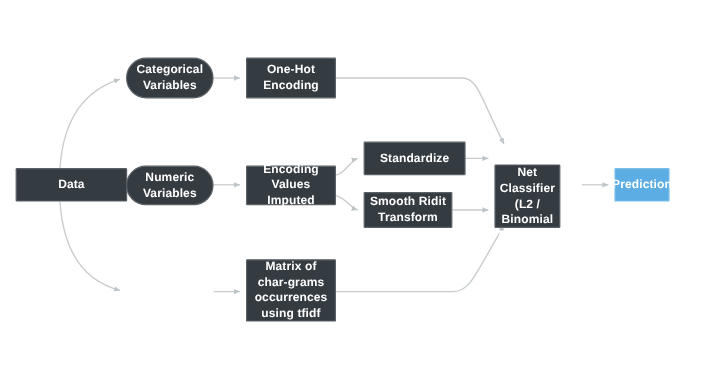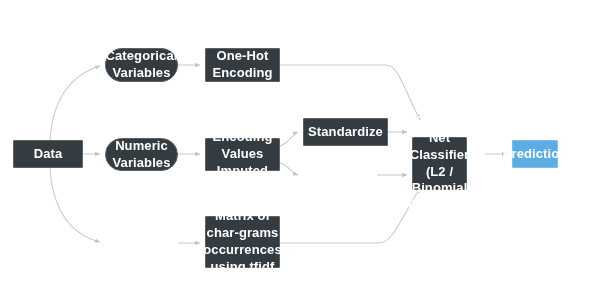--- a/index.html
+++ b/index.html
@@ -28,21 +28,21 @@
   }
   .node {
     position: absolute;
     box-sizing: border-box;
     display: flex;
     align-items: center;
     justify-content: center;
     text-align: center;
     color: #ffffff;
     font-weight: bold;
-    font-size: 13px;
+    font-size: 10px;
     line-height: 1.30;
     letter-spacing: 0.1px;
     padding: 2px 4px;
     z-index: 2;
     background: #343b41;
     border: 1px solid #5a6167;
   }
   .node.rounded {
     border-radius: 17px;
   }
@@ -85,21 +85,21 @@
 
       <path d="M 280 65 L 385 65 C 398 65, 400 80, 420 120"></path>
       <path d="M 377 132 L 407 132"></path>
       <path d="M 377 175 L 407 175"></path>
       <path d="M 280 243 L 378 243 C 392 243, 396 228, 420 188"></path>
 
       <path d="M 485 154 L 507 154"></path>
     </g>
   </svg>
 
-  <div class="node sharp" style="left:13px; top:140px; width:70px; height:28px;">
+  <div class="node sharp" style="left:13px; top:140px; width:93px; height:28px;">
     <span class="label">Data</span>
   </div>
 
   <div class="node rounded" style="left:105px; top:48px; width:73px; height:34px;">
     <span class="label">Categorical
 Variables</span>
   </div>
 
   <div class="node sharp" style="left:205px; top:48px; width:75px; height:34px;">
     <span class="label">One-Hot
@@ -113,20 +113,24 @@
 
   <div class="node sharp" style="left:205px; top:138px; width:75px; height:33px;">
     <span class="label">Encoding Values
 Imputed</span>
   </div>
 
   <div class="node sharp" style="left:303px; top:118px; width:85px; height:28px;">
     <span class="label">Standardize</span>
   </div>
 
+  <div class="node sharp" style="left:303px; top:160px; width:74px; height:30px;">
+    <span class="label">Smooth Ridit
+Transform</span>
+  </div>
 
 
   <div class="node sharp" style="left:205px; top:216px; width:75px; height:52px;">
     <span class="label">Matrix of
 char-grams
 occurrences
 using tfidf</span>
   </div>
 
   <div class="node sharp" style="left:412px; top:137px; width:55px; height:53px;">

